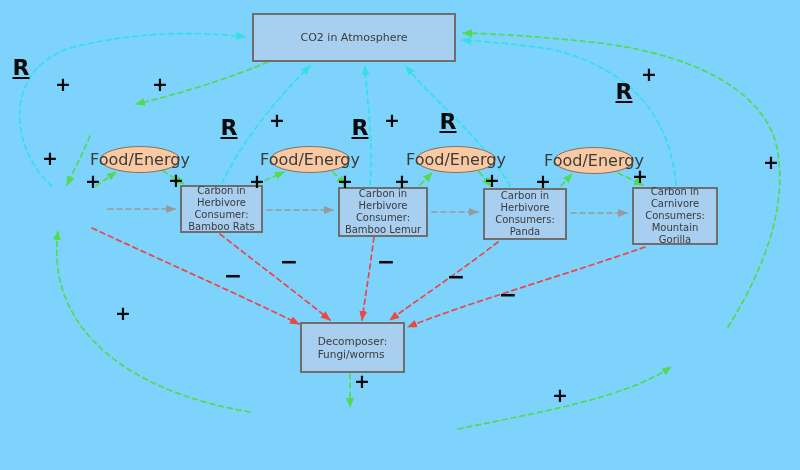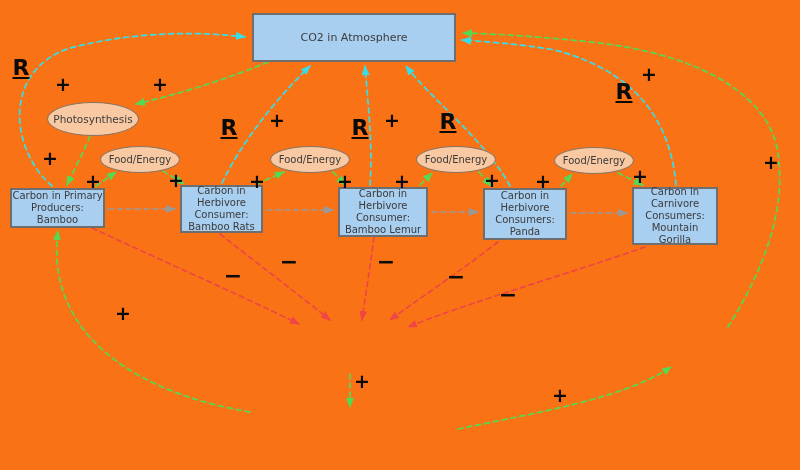--- a/index.html
+++ b/index.html
@@ -1,34 +1,34 @@
 <!DOCTYPE html>
 <html><head>
 <meta charset="utf-8">
 <style>
   html,body{margin:0;padding:0;background:#fff;}
   #stage{
-    position:relative;width:800px;height:470px;background:#f97316;overflow:hidden;
+    position:relative;width:800px;height:470px;background:#7dd3fc;overflow:hidden;
     font-family:"DejaVu Sans",sans-serif;
   }
   #arrows{position:absolute;left:0;top:0;width:800px;height:470px;}
   .box{
     position:absolute;background:#A8CEF0;border:2px solid #6E6E6E;
     display:flex;align-items:center;justify-content:center;box-sizing:border-box;
     color:#3b3b3b;text-align:center;
   }
   .box .lbl{white-space:pre-line;line-height:1.2;}
   .big{font-size:11px;}
   .chain{font-size:10px;}
   .dec .lbl{text-align:left;font-size:10.5px;}
   .fossil{font-size:10px;}
   .ellipse{
     position:absolute;background:#F8C9A2;border:1.5px solid #8B7360;border-radius:50%;
     display:flex;align-items:center;justify-content:center;box-sizing:border-box;
-    color:#3b3b3b;font-size:10px;
+    color:#3b3b3b;font-size:16px;
   }
   .photo{font-size:10.5px;}
   .sign{
     position:absolute;transform:translate(-50%,-50%);
     font-weight:bold;color:#0a0a0a;line-height:1;
   }
   .sign-plus{font-size:19px;}
   .sign-minus{font-size:22px;}
   .sign-r{font-size:22px;text-decoration:underline;text-underline-offset:2px;}
 </style>
@@ -83,25 +83,20 @@
     <path marker-end="url(#mx)" d="M 108 209 L 175 209" stroke="#999999"></path>
     <path marker-end="url(#mx)" d="M 267 210 L 333 210" stroke="#999999"></path>
     <path marker-end="url(#mx)" d="M 432 212 L 478 212" stroke="#999999"></path>
     <path marker-end="url(#mx)" d="M 571 213 L 627 213" stroke="#999999"></path>
   </svg>
 
   <div class="box big" style="left:252px;top:13px;width:204px;height:49px">
     <span class="lbl">CO2 in Atmosphere</span>
   </div>
 
-  <div class="box chain" style="left:10px;top:188px;width:95px;height:40px">
-    <span class="lbl">Carbon in Primary
-Producers:
-Bamboo</span>
-  </div>
 
   <div class="box chain" style="left:180px;top:185px;width:83px;height:48px">
     <span class="lbl">Carbon in
 Herbivore
 Consumer:
 Bamboo Rats</span>
   </div>
 
   <div class="box chain" style="left:338px;top:187px;width:90px;height:50px">
     <span class="lbl">Carbon in
@@ -117,26 +112,27 @@
 Panda</span>
   </div>
 
   <div class="box chain" style="left:632px;top:187px;width:86px;height:58px">
     <span class="lbl">Carbon in
 Carnivore
 Consumers:
 Mountain Gorilla</span>
   </div>
 
+  <div class="box dec" style="left:300px;top:322px;width:105px;height:51px">
+    <span class="lbl">Decomposer:
+Fungi/worms</span>
+  </div>
 
 
 
-  <div class="ellipse photo" style="left:47px;top:102px;width:92px;height:34px">
-    <span>Photosynthesis</span>
-  </div>
 
   <div class="ellipse" style="left:100px;top:146px;width:80px;height:27px">
     <span>Food/Energy</span>
   </div>
 
   <div class="ellipse" style="left:270px;top:146px;width:80px;height:27px">
     <span>Food/Energy</span>
   </div>
 
   <div class="ellipse" style="left:416px;top:146px;width:80px;height:27px">

